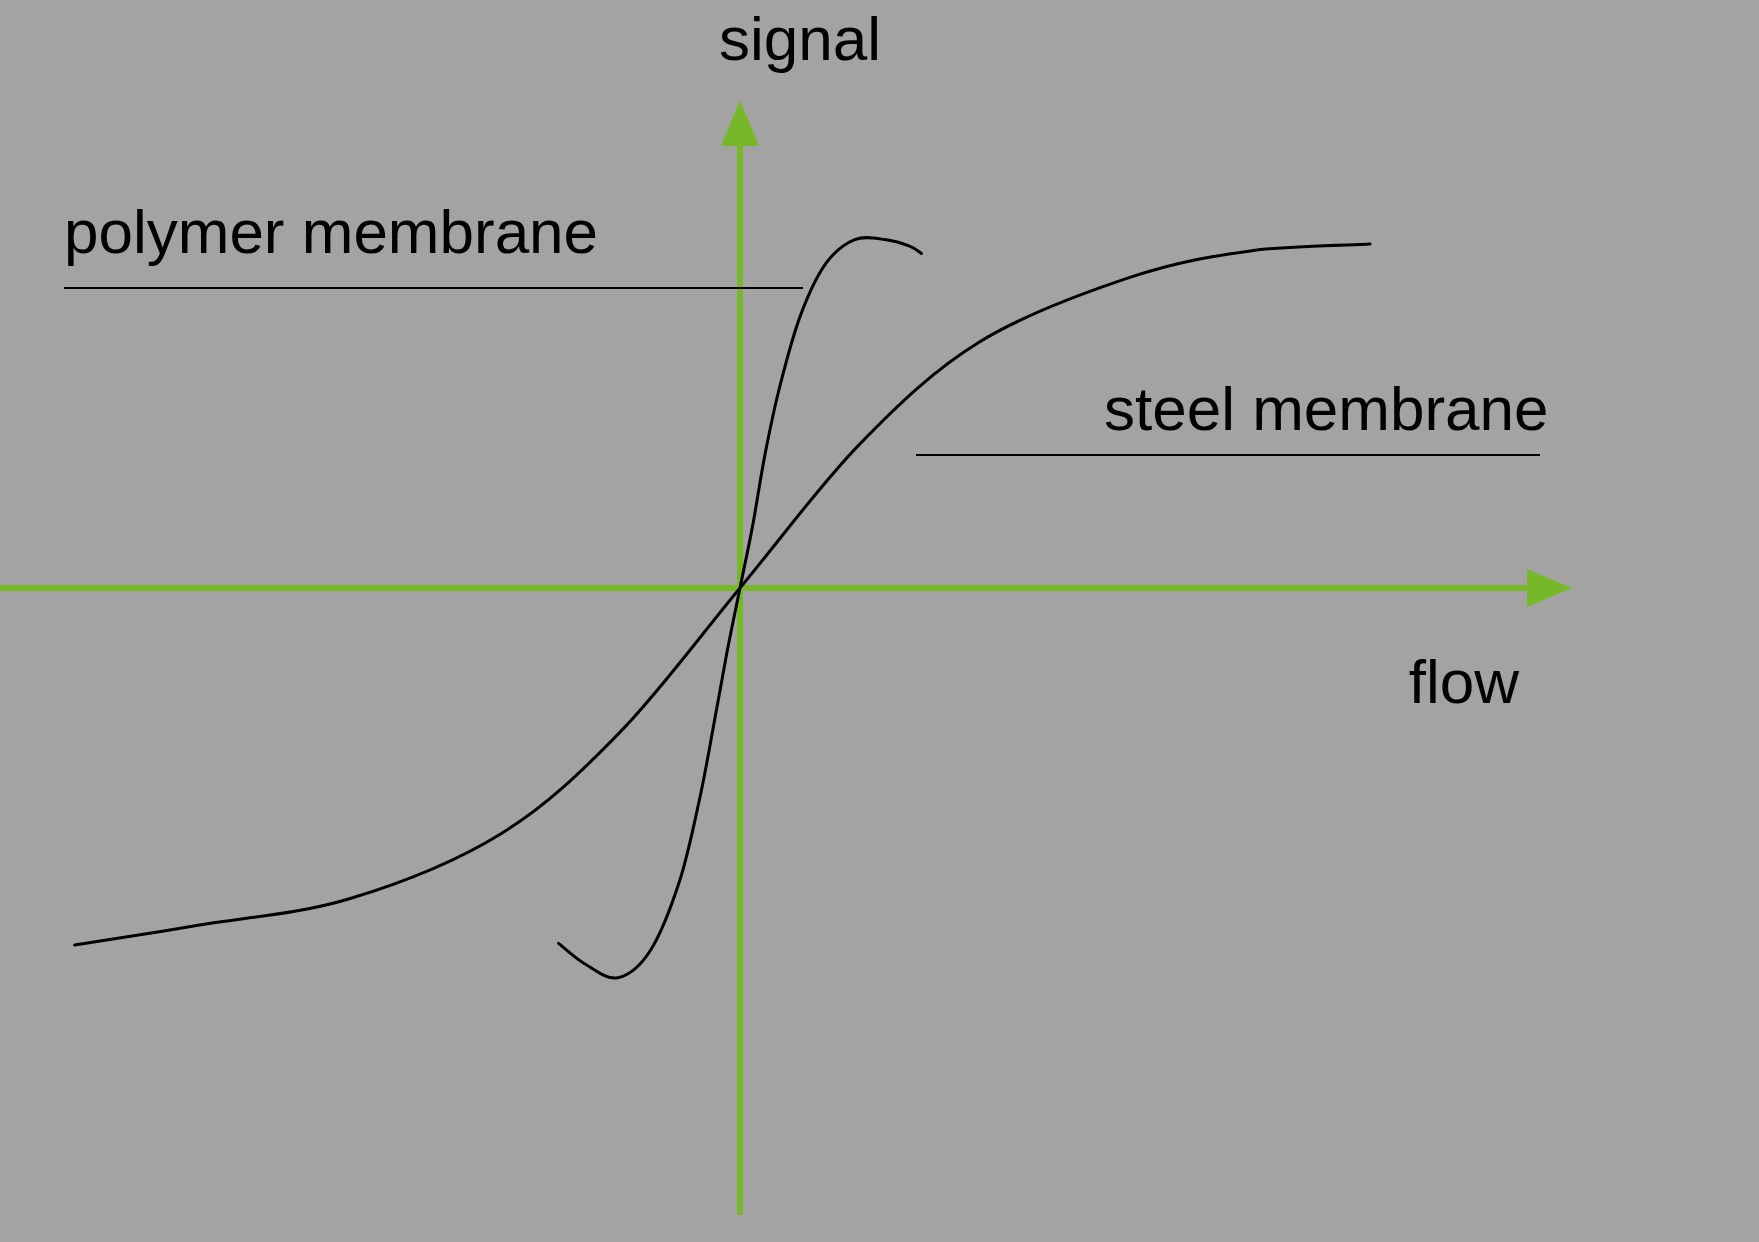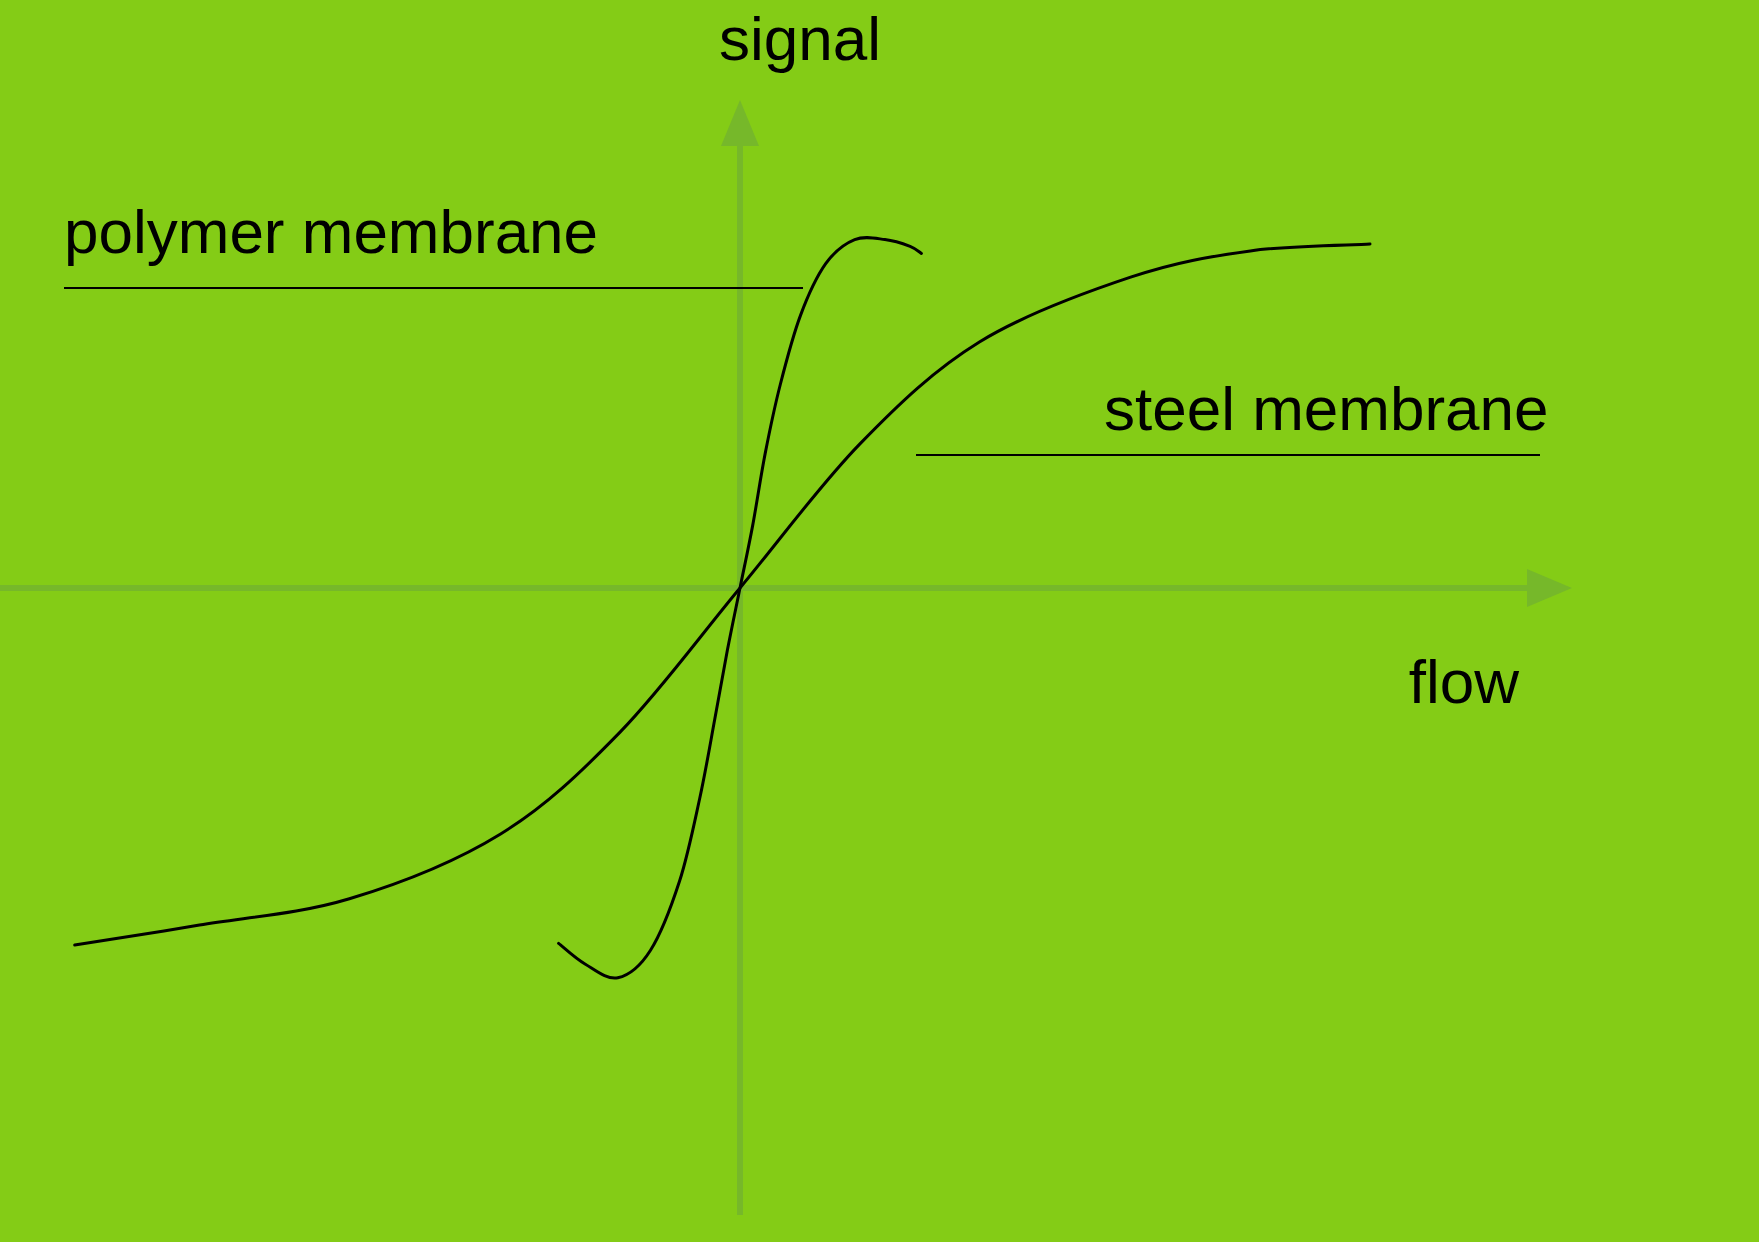--- a/index.html
+++ b/index.html
@@ -4,21 +4,21 @@
 <style>
   html, body {
     margin: 0;
     padding: 0;
     background: #ffffff;
   }
   .stage {
     position: relative;
     width: 1759px;
     height: 1242px;
-    background: #84cc16;
+    background: #a3a3a3;
     overflow: hidden;
   }
   svg { display: block; }
   .lbl {
     font-family: "Liberation Sans", sans-serif;
     font-size: 62px;
     fill: #000000;
   }
 </style>
 </head>

